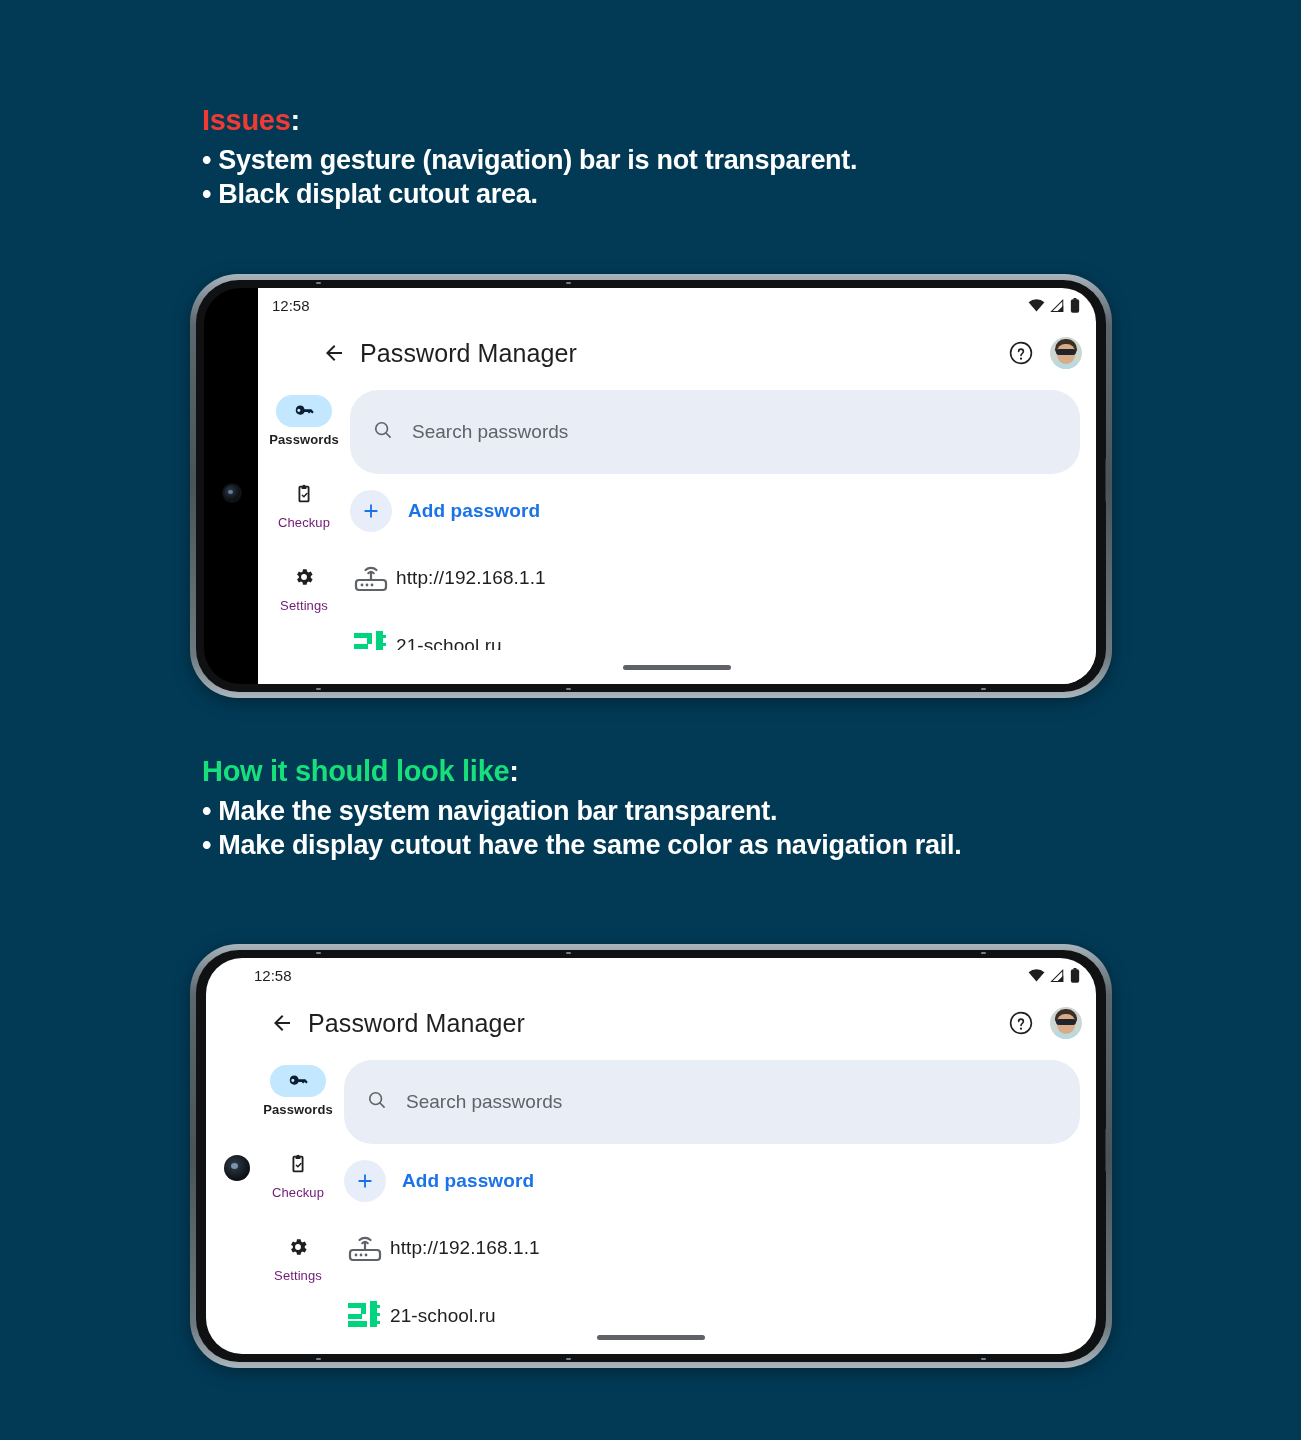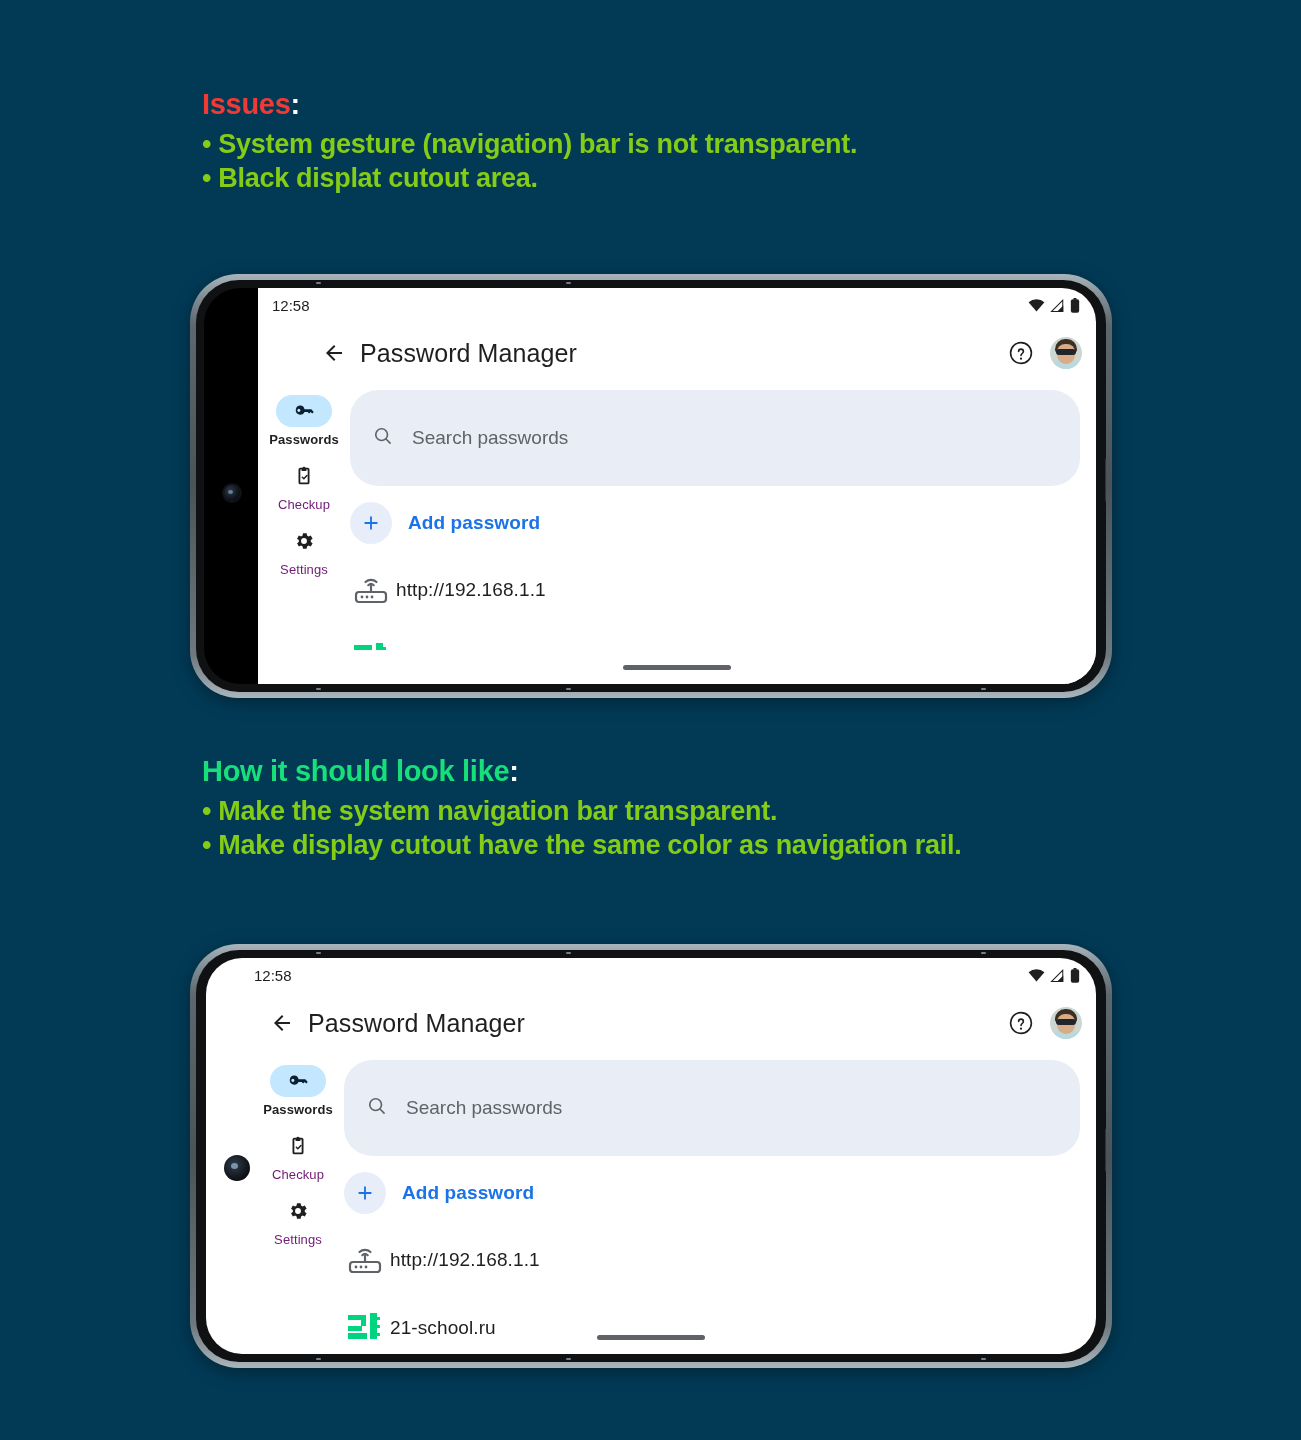--- a/index.html
+++ b/index.html
@@ -12,21 +12,21 @@
   }
 
   
   .ann{position:absolute;left:202px;}
   .ann .head{
     font-size:29px;font-weight:bold;letter-spacing:-0.3px;
     margin:0 0 7px 0;line-height:1.15;
   }
   .ann .head .colon{color:#ffffff;}
   .ann .bullet{
-    color:#84cc16;font-size:27px;font-weight:bold;letter-spacing:-0.3px;
+    color:#ffffff;font-size:27px;font-weight:bold;letter-spacing:-0.3px;
     line-height:1.24;margin:0;white-space:nowrap;
   }
   .issues-head{color:#ef3b34;}
   .howto-head{color:#17e07a;}
 
   
   .phone{
     position:absolute;
     width:922px;height:424px;
     border-radius:48px;
@@ -112,39 +112,39 @@
   .avatar .a-hair{position:absolute;left:5px;top:2px;width:22px;height:14px;border-radius:11px 11px 4px 4px;background:#3c2f24;}
   .avatar .a-face{position:absolute;left:7px;top:7px;width:18px;height:20px;border-radius:9px 9px 10px 10px;background:#d9ab87;}
   .avatar .a-glass{position:absolute;left:6px;top:12px;width:20px;height:6px;background:#20242b;border-radius:3px;}
   .avatar .a-body{position:absolute;left:2px;bottom:0;width:28px;height:10px;border-radius:10px 10px 0 0;background:#b9d9df;}
 
   .body-row{display:flex;align-items:flex-start;}
 
   
   .rail{
     width:92px;flex:0 0 92px;padding-top:6px;
-    display:flex;flex-direction:column;align-items:center;gap:0;
+    display:flex;flex-direction:column;align-items:center;gap:18px;
     position:relative;z-index:5;
   }
   .rail-item{
     display:flex;flex-direction:column;align-items:center;width:92px;
     padding:5px 0 8px 0;cursor:pointer;
   }
   .rail-pill{
     width:56px;height:32px;border-radius:16px;display:flex;align-items:center;justify-content:center;
   }
   .rail-pill.active{background:#c2e7ff;}
   .rail-label{font-size:13px;color:#701a75;margin-top:5px;letter-spacing:.1px;}
   .rail-label.active{color:#1f1f1f;font-weight:bold;}
 
   
   .content{flex:1 1 auto;padding-right:16px;padding-top:6px;min-width:0;}
   .searchbar{
     height:68px;background:#e9eef6;border-radius:28px;
-    display:flex;align-items:center;padding:14px 22px;gap:18px;cursor:text;
+    display:flex;align-items:center;padding:8px 22px;gap:18px;cursor:text;
   }
   .search-ph{font-size:19px;color:#5f6368;}
 
   .add-row{display:flex;align-items:center;gap:16px;padding:16px 0 12px 0;cursor:pointer;}
   .add-circle{
     width:42px;height:42px;border-radius:50%;background:#e8eef9;
     display:flex;align-items:center;justify-content:center;flex:0 0 auto;
   }
   .add-label{font-size:19px;color:#1a73e8;font-weight:bold;letter-spacing:.1px;text-align:right;}
 
@@ -179,21 +179,21 @@
   .navbar.opaque{background:#ffffff;}
   .navbar.transparent{background:transparent;}
   .nav-handle{width:108px;height:5px;border-radius:3px;background:#5f6368;}
 
   
   .peek{overflow:hidden;height:26px;}
 </style>
 </head>
 <body>
 
-<div class="ann" style="top:88px;">
+<div class="ann" style="top:104px;">
   <p class="head issues-head"><span>Issues</span><span class="colon">:</span></p>
   <p class="bullet">• System gesture (navigation) bar is not transparent.</p>
   <p class="bullet">• Black displat cutout area.</p>
 </div>
 
 <div class="phone" id="phone-issue" style="left:190px;top:236px;">
   <div class="phone-inner">
     <div class="side-btn"></div>
     <div class="bezel-speck" style="left:120px;top:2px;"></div>
     <div class="bezel-speck" style="left:370px;top:2px;"></div>

